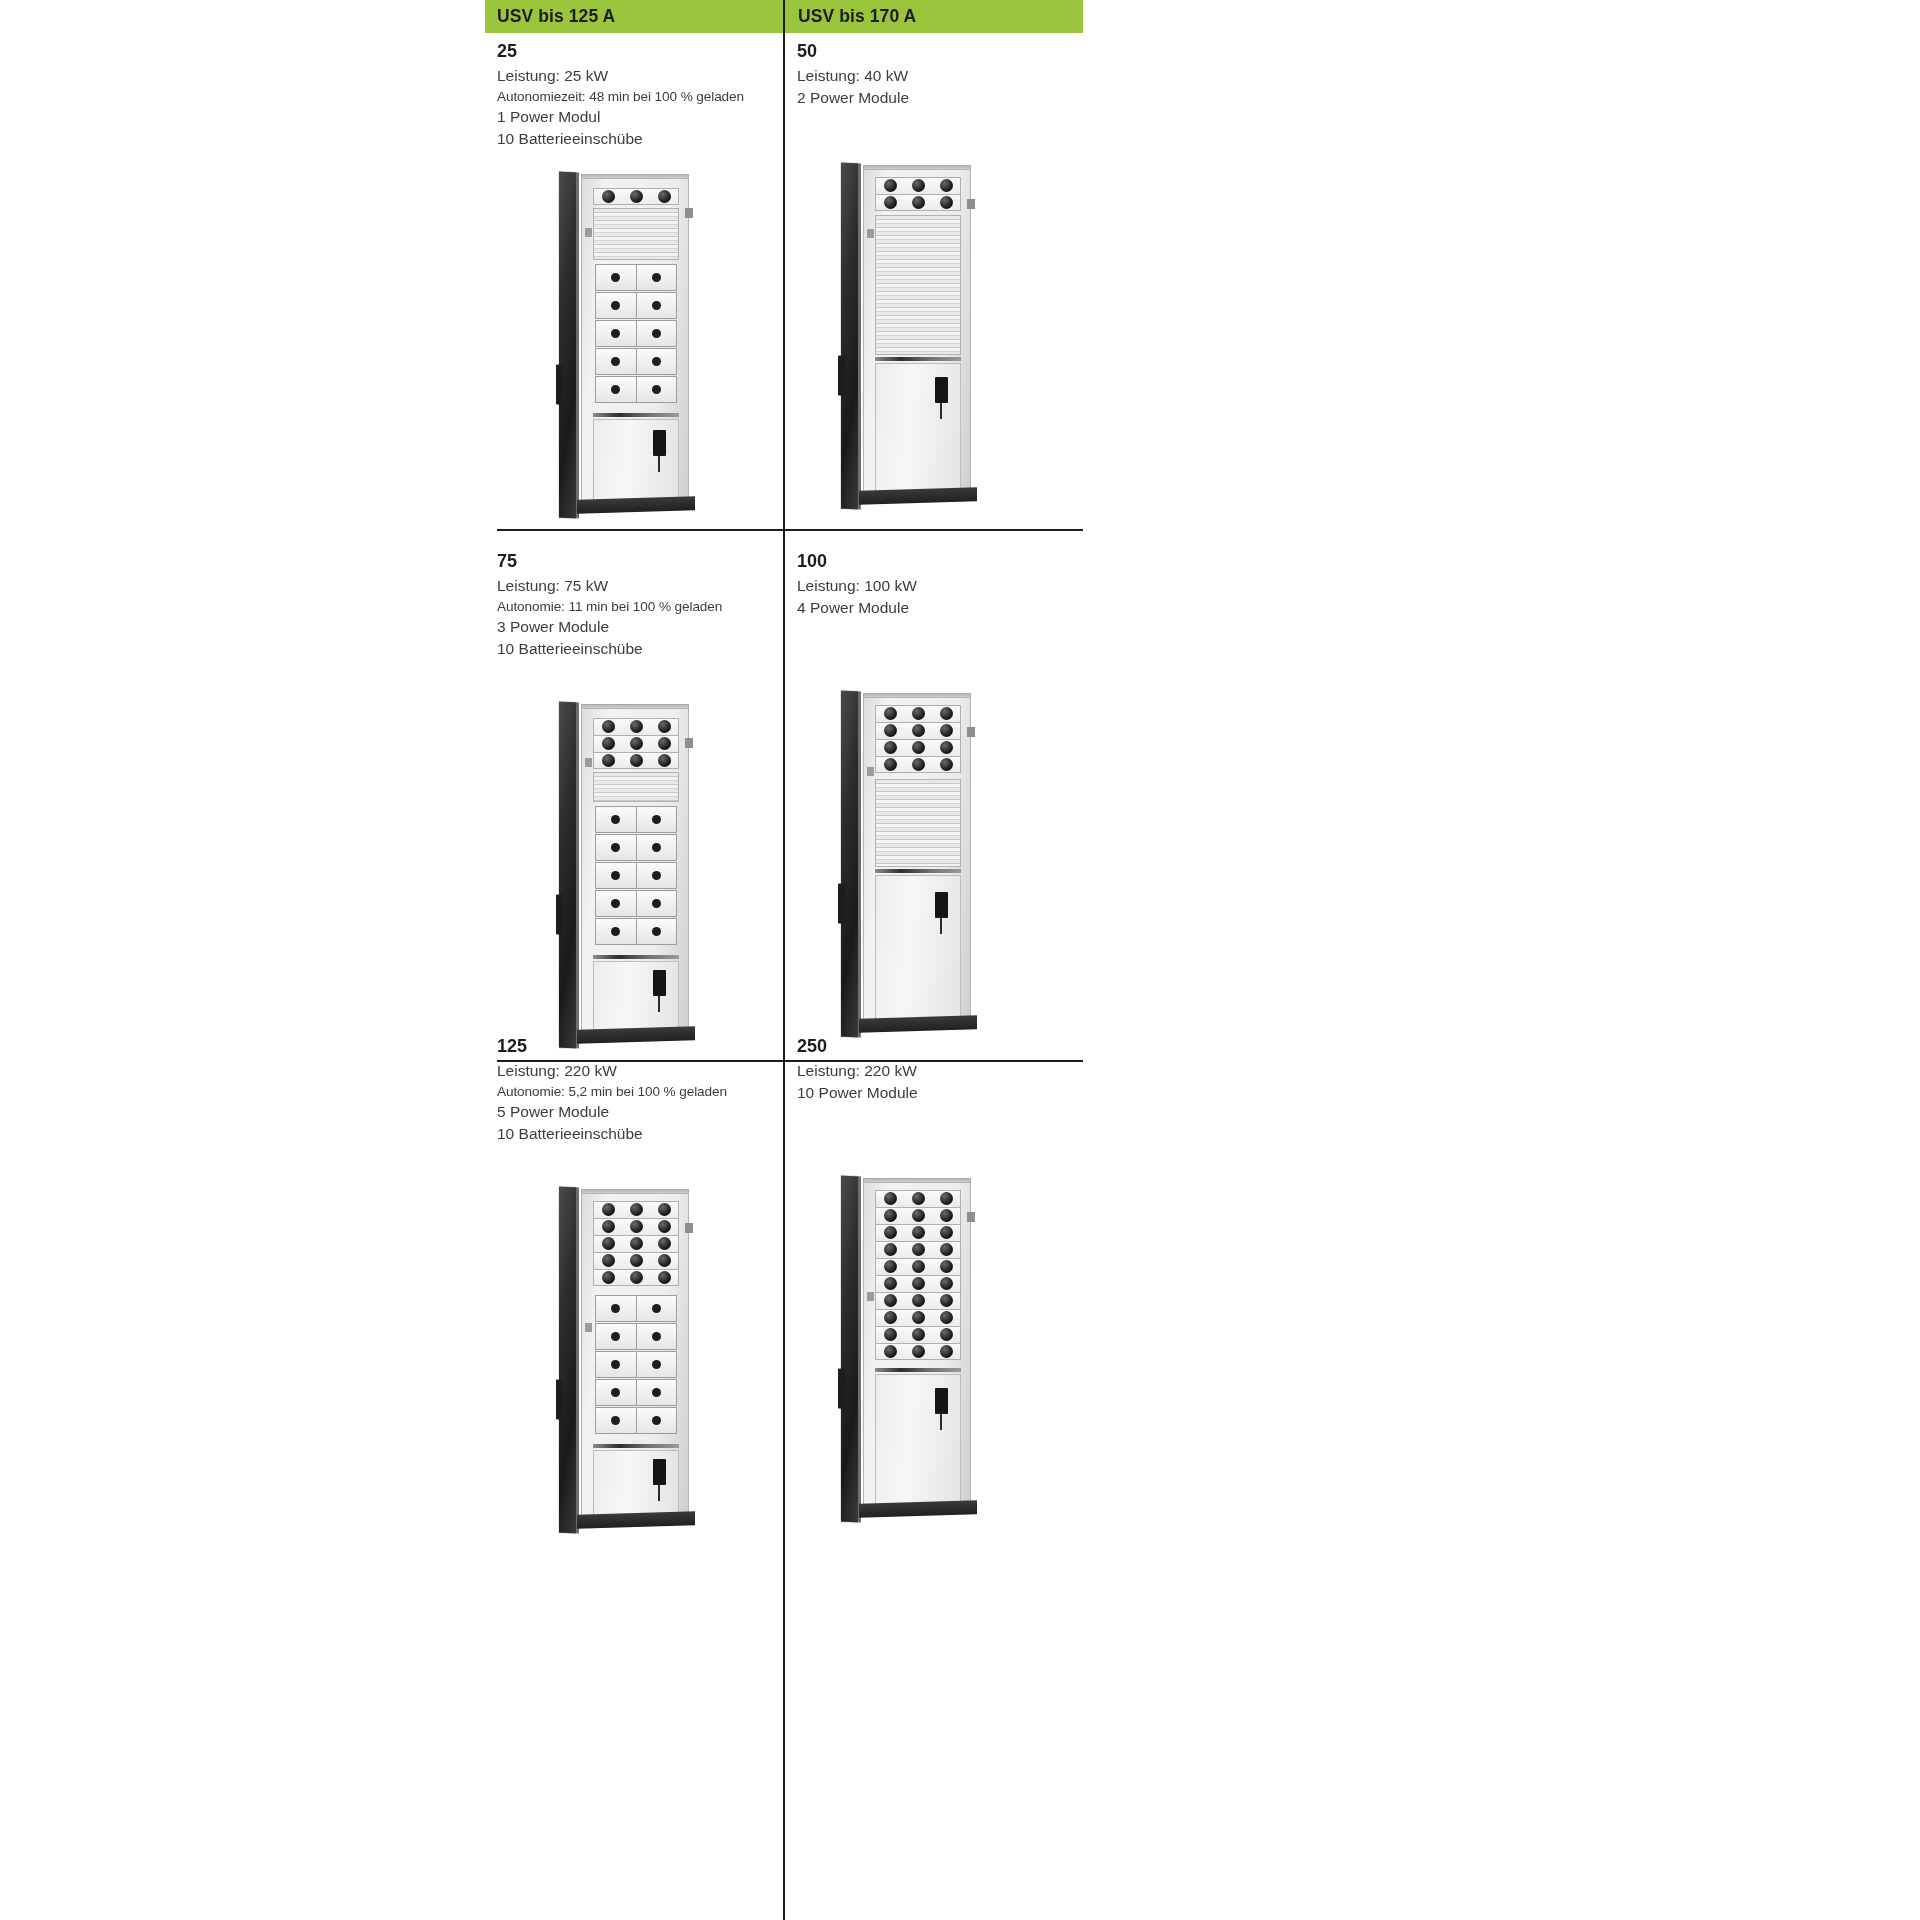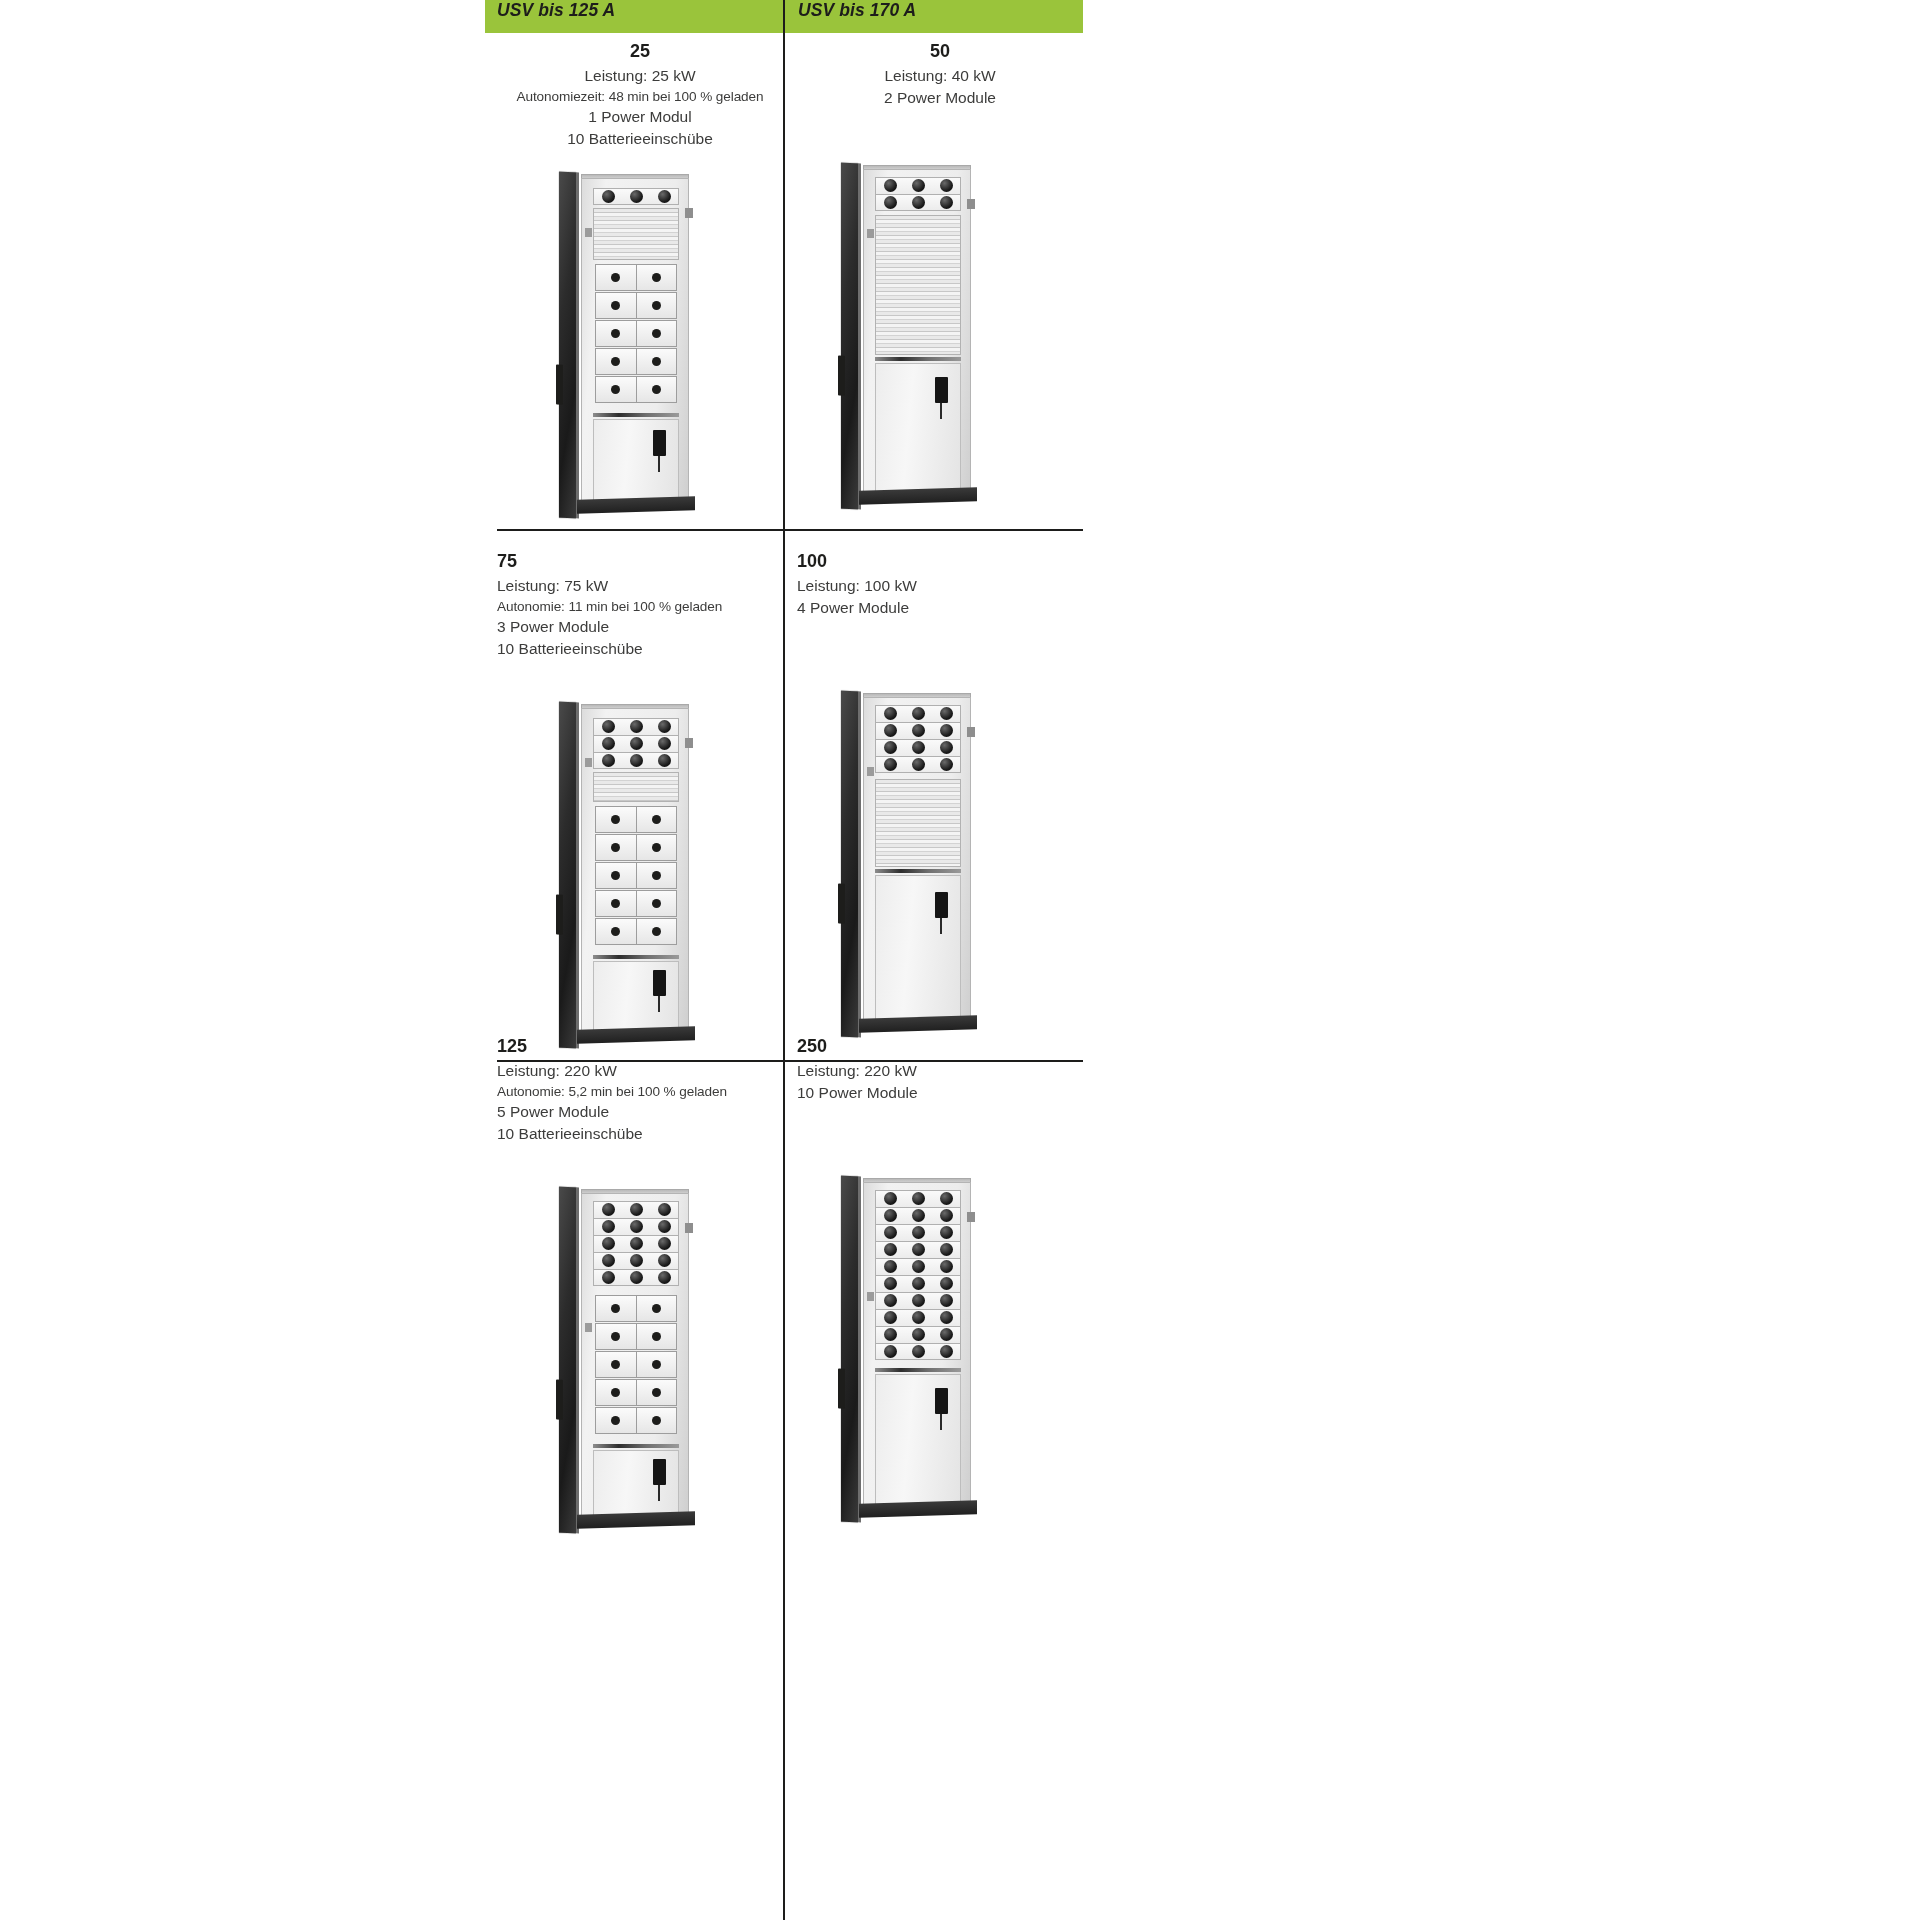--- a/index.html
+++ b/index.html
@@ -23,22 +23,22 @@
   .header-row {
     position:absolute;
     left:0; top:0;
     width:598px; height:33px;
     display:flex;
   }
   .hdr {
     height:33px;
     background:#9ac43b;
     display:flex;
+    align-items:center;
     position:relative;
-    font-style:italic;
   }
   .hdr-l { width:298px; padding-left:12px; }
   .hdr-r { width:300px; padding-left:15px; }
   .hdr-title {
     font-size:17.5px;
     font-weight:bold;
     letter-spacing:.1px;
     color:#1d1d1b;
     white-space:nowrap;
   }
@@ -57,21 +57,21 @@
     height:2px;
     background:#1d1d1b;
   }
   .hrule.r1 { top:529px; }
   .hrule.r2 { top:1060px; }
 
   
   .cell { position:absolute; }
   .col-l { left:12px;  width:286px; }
   .col-r { left:312px; width:286px; }
-  .row1 { top:40px;text-align:center; }
+  .row1 { top:40px; }
   .row2 { top:550px; }
   .row3 { top:1035px; }
 
   .cell-num {
     font-size:18px;
     font-weight:bold;
     color:#1d1d1b;
     line-height:1.25;
     margin-bottom:2px;
   }

